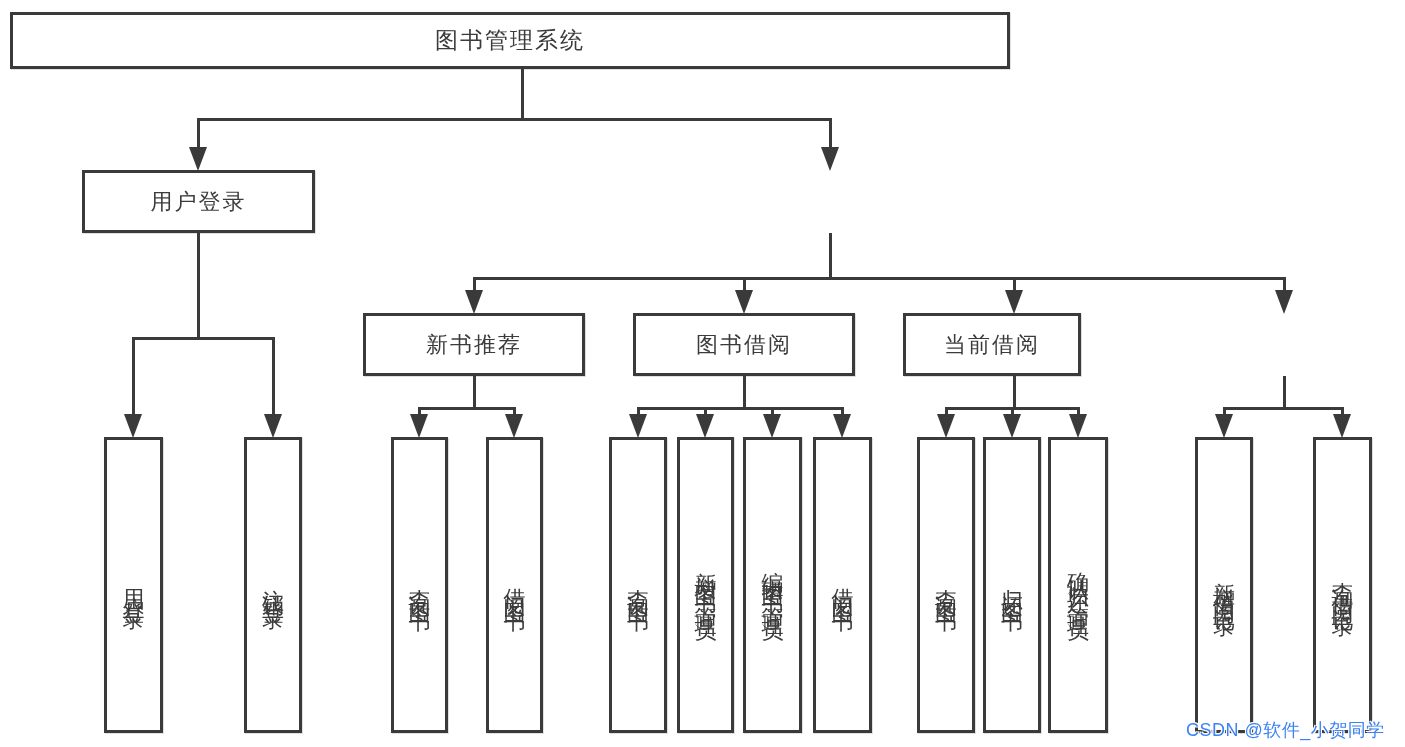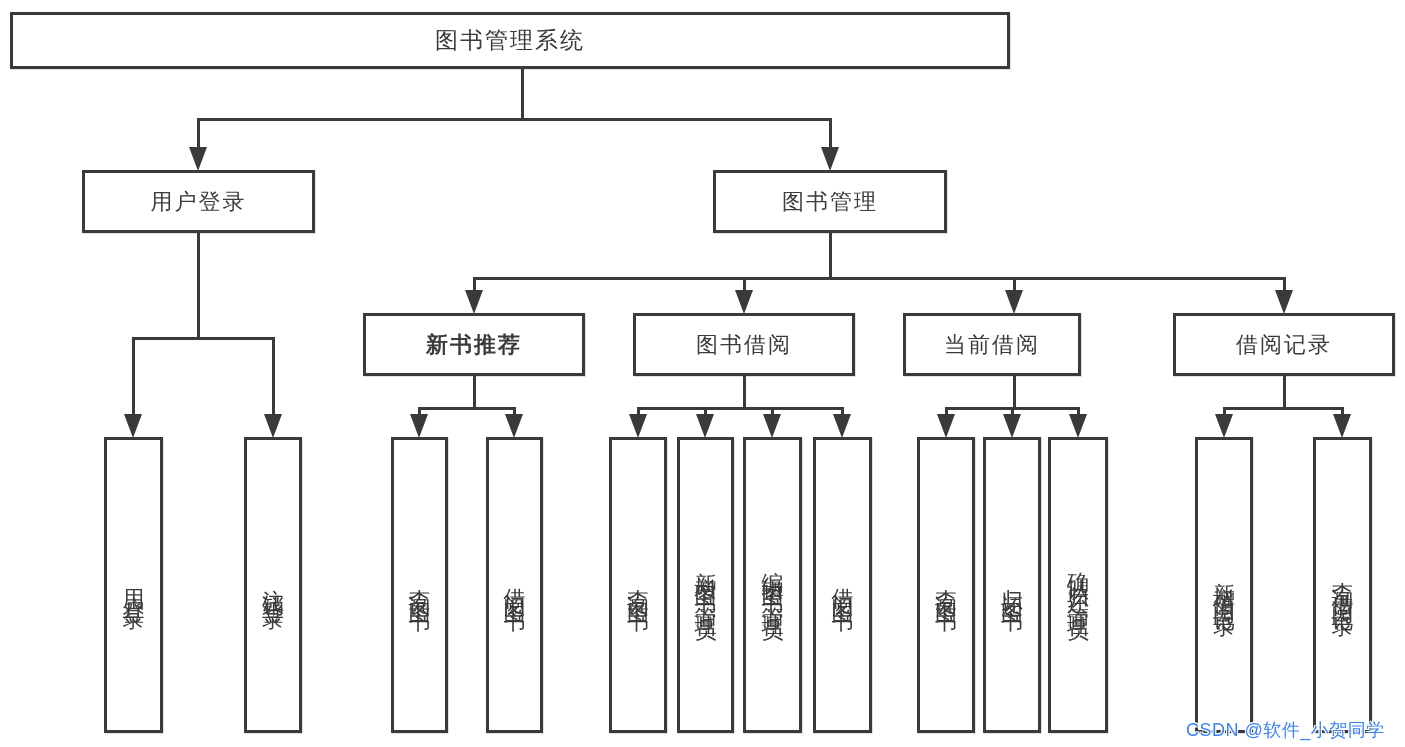--- a/index.html
+++ b/index.html
@@ -74,23 +74,20 @@
     <div class="head"></div>
   </div>
   <div class="arrow" style="left:820.5px;top:118px;height:53px;">
     <div class="shaft"></div>
     <div class="head"></div>
   </div>
 
   <div class="node" style="left:82px;top:170px;width:233px;height:63px;">
     <span>用户登录</span>
   </div>
-  <div class="node" style="left:713px;top:170px;width:234px;height:63px;">
-    <span>图书管理</span>
-  </div>
 
   <div class="vline" style="left:197px;top:233px;height:104px;"></div>
   <div class="hline" style="left:132px;top:337px;width:142.5px;"></div>
   <div class="arrow" style="left:124px;top:337px;height:101px;">
     <div class="shaft"></div>
     <div class="head"></div>
   </div>
   <div class="arrow" style="left:263.5px;top:337px;height:101px;">
     <div class="shaft"></div>
     <div class="head"></div>
@@ -108,31 +105,28 @@
   </div>
   <div class="arrow" style="left:1004.5px;top:277px;height:37px;">
     <div class="shaft"></div>
     <div class="head"></div>
   </div>
   <div class="arrow" style="left:1274.5px;top:277px;height:37px;">
     <div class="shaft"></div>
     <div class="head"></div>
   </div>
 
-  <div class="node" style="left:363px;top:313px;width:222px;height:63px;font-weight:bold;">
+  <div class="node" style="left:363px;top:313px;width:222px;height:63px;">
     <span>新书推荐</span>
   </div>
   <div class="node" style="left:633px;top:313px;width:222px;height:63px;">
     <span>图书借阅</span>
   </div>
   <div class="node" style="left:903px;top:313px;width:178px;height:63px;">
     <span>当前借阅</span>
-  </div>
-  <div class="node" style="left:1173px;top:313px;width:222px;height:63px;">
-    <span>借阅记录</span>
   </div>
 
   <div class="vline" style="left:472.5px;top:376px;height:31px;"></div>
   <div class="hline" style="left:418px;top:407px;width:98px;"></div>
   <div class="arrow" style="left:410px;top:407px;height:31px;">
     <div class="shaft"></div>
     <div class="head"></div>
   </div>
   <div class="arrow" style="left:505px;top:407px;height:31px;">
     <div class="shaft"></div>

